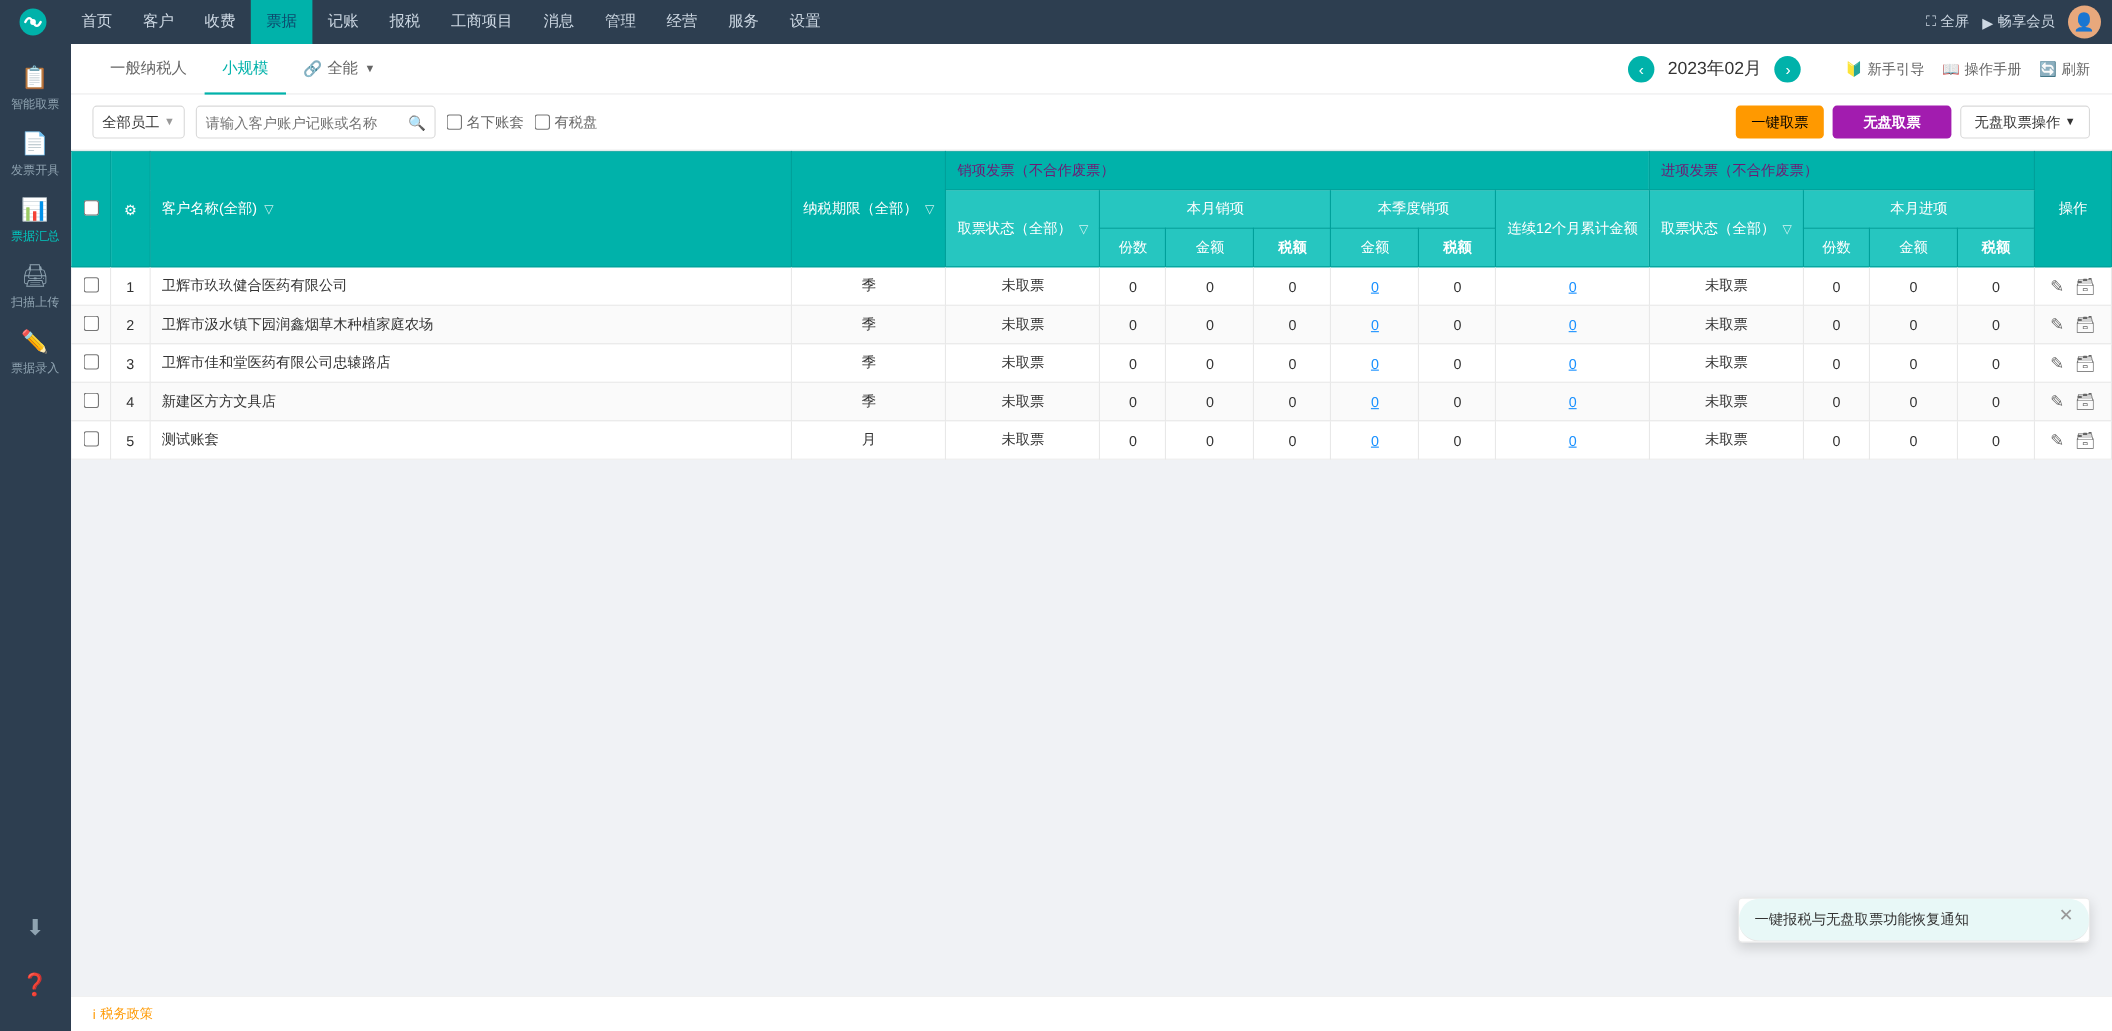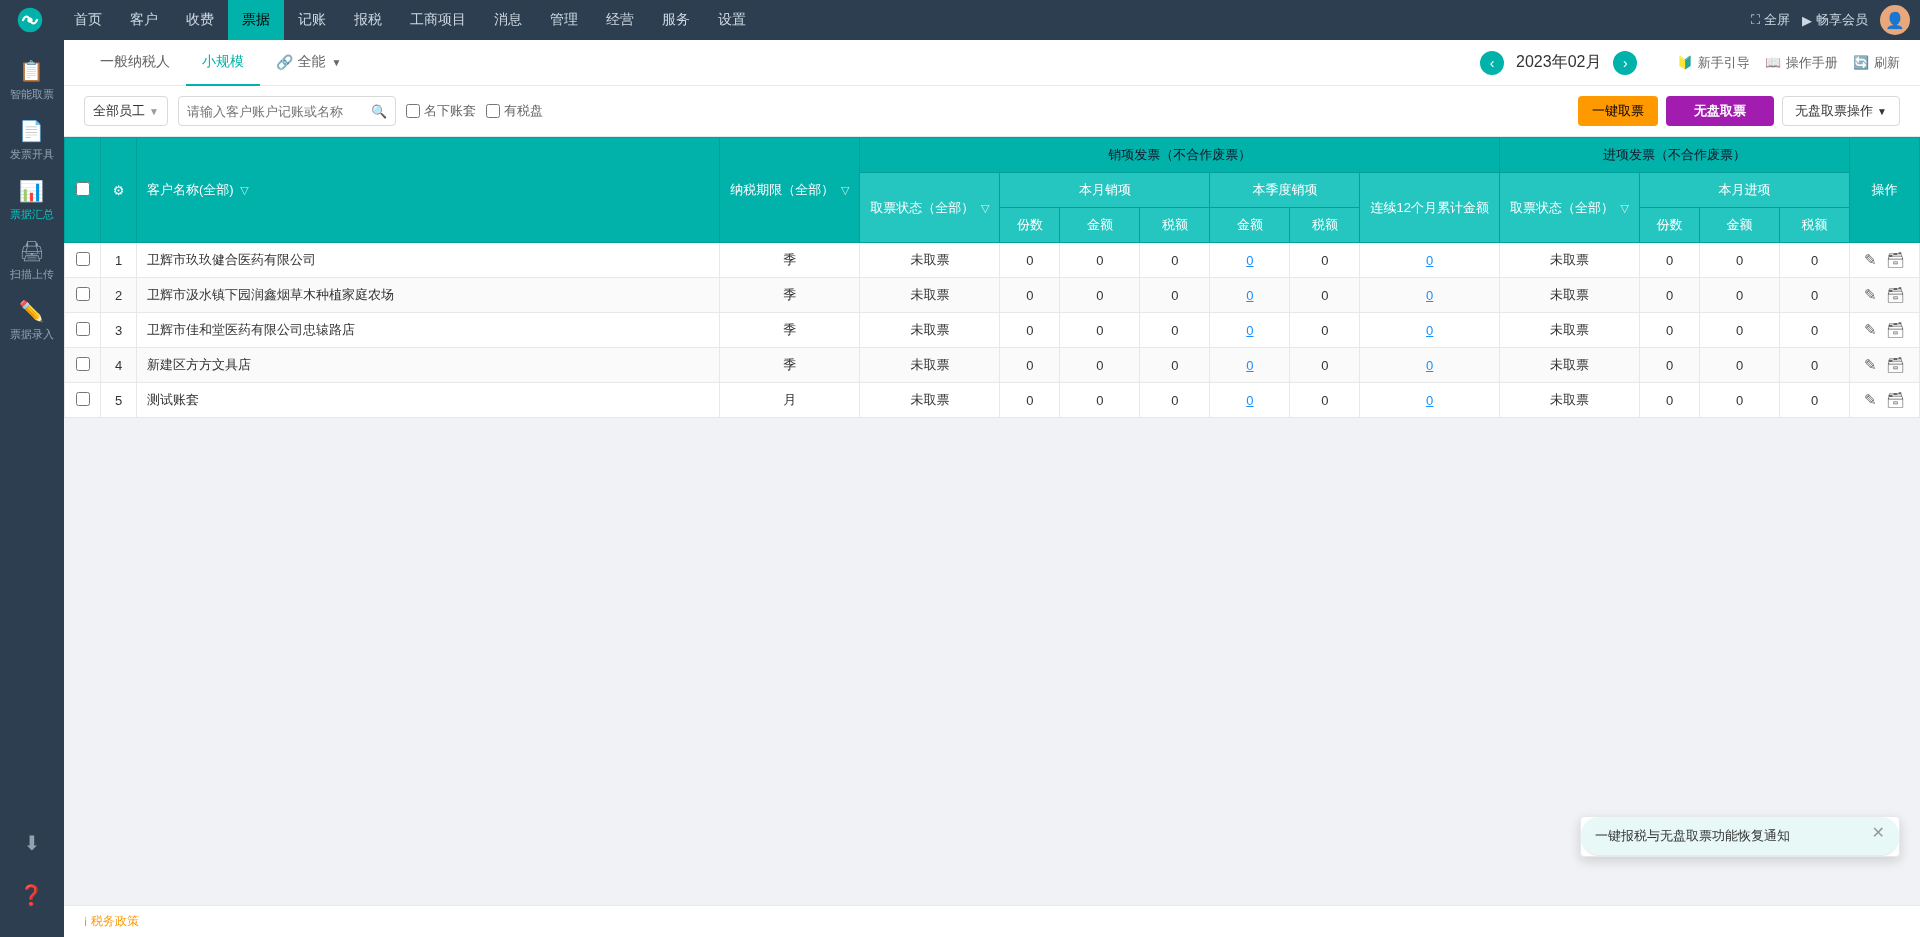--- a/index.html
+++ b/index.html
@@ -28,21 +28,21 @@
     .top-nav .nav-item {
       color: #cdd8e3;
       padding: 0 14px;
       height: 40px;
       display: flex; align-items: center;
       cursor: pointer;
       font-size: 14px;
     }
     .top-nav .nav-item.active {
       background: #00b2aa;
-      color: #000000;
+      color: #0c4a6e;
     }
     .top-nav .nav-right {
       display: flex; align-items: center; gap: 12px;
       color: #cdd8e3; font-size: 13px;
     }
     .top-nav .nav-right span { cursor: pointer; display: flex; align-items: center; gap: 4px; }
     .avatar {
       width: 30px; height: 30px; border-radius: 50%;
       background: #e8a87c;
       display: flex; align-items: center; justify-content: center;
@@ -231,36 +231,36 @@
     table td {
       padding: 8px 10px;
       text-align: center;
       border: 1px solid #e8e8e8;
       color: #333;
       white-space: nowrap;
     }
     table tr:nth-child(even) td { background: #fafafa; }
     .th-group {
       background: #00b2aa;
-      color: #0f172a;
-      text-align: center;
+      color: #701a75;
+      text-align: left;
     }
     .th-sub {
       background: #26c6c0;
       color: #fff;
     }
     .link-text { color: #1890ff; text-decoration: underline; cursor: pointer; }
     .action-icon { color: #666; cursor: pointer; font-size: 15px; margin: 0 3px; }
     .col-checkbox { width: 36px; }
     .col-name { min-width: 200px; text-align: left; }
     .col-period { width: 80px; }
     .col-status { width: 80px; }
     .col-num { width: 60px; }
     .col-amount { width: 80px; }
-    .col-tax { width: 70px; }
+    .col-tax { width: 70px; font-weight: bold; }
     .col-cumul { width: 120px; }
     .col-op { width: 70px; }
 
     
     input[type=checkbox] {
       width: 14px; height: 14px; cursor: pointer;
     }
 
     
     .notification-popup {

